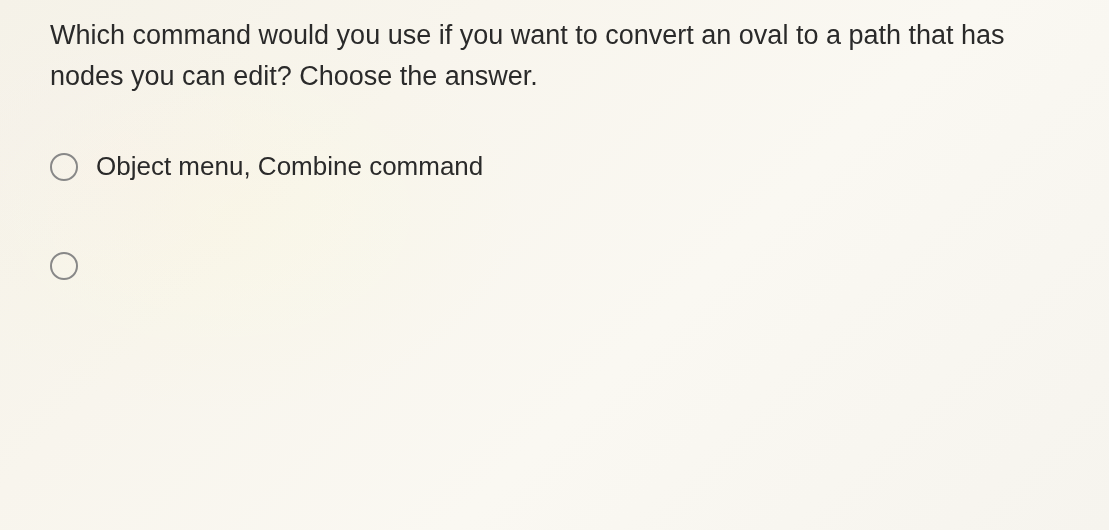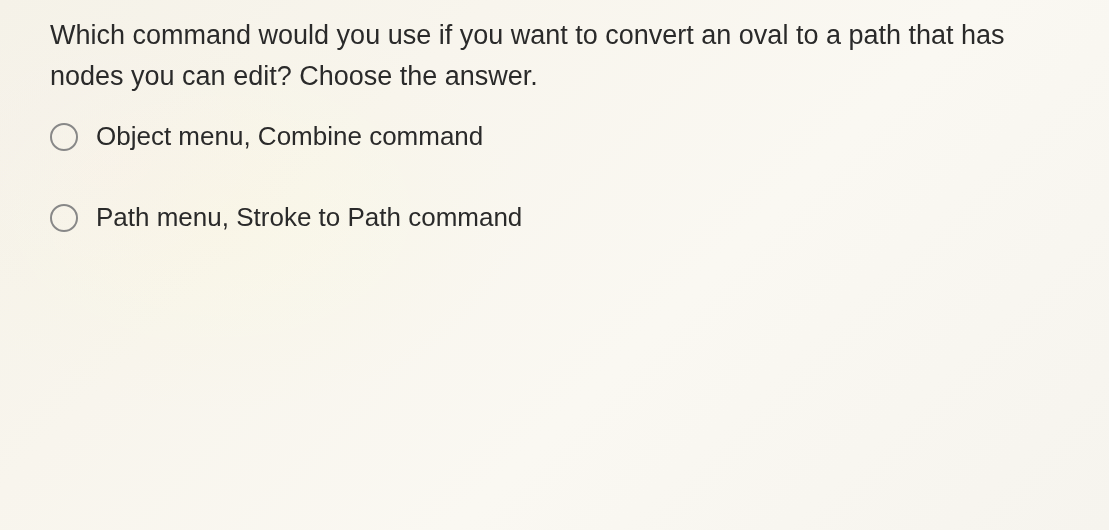--- a/index.html
+++ b/index.html
@@ -26,27 +26,27 @@
       bottom: 0;
       background: radial-gradient(ellipse 600px 400px at 20% 40%, rgba(255,255,200,0.15) 0%, transparent 50%),
                   radial-gradient(ellipse 400px 300px at 10% 30%, rgba(255,220,255,0.08) 0%, transparent 50%);
       pointer-events: none;
     }
     .question-text {
       font-size: 27px;
       font-weight: 500;
       line-height: 1.5;
       color: #2a2a2a;
-      margin-bottom: 25px;
+      margin-bottom: 55px;
       position: relative;
     }
     .options-list {
       display: flex;
       flex-direction: column;
-      gap: 50px;
+      gap: 70px;
       position: relative;
     }
     .option-item {
       display: flex;
       align-items: center;
       gap: 18px;
       cursor: pointer;
     }
     .radio-circle {
       width: 28px;
@@ -67,15 +67,14 @@
 
 <div class="question-text">Which command would you use if you want to convert an oval to a path that has nodes you can edit? Choose the answer.</div>
 
 <div class="options-list">
   <div class="option-item">
     <div class="radio-circle"></div>
     <span class="option-label">Object menu, Combine command</span>
   </div>
   <div class="option-item">
     <div class="radio-circle"></div>
-    <span class="option-label">Path menu, Stroke to Path command</span>
   </div>
 </div>
 
 </body></html>

